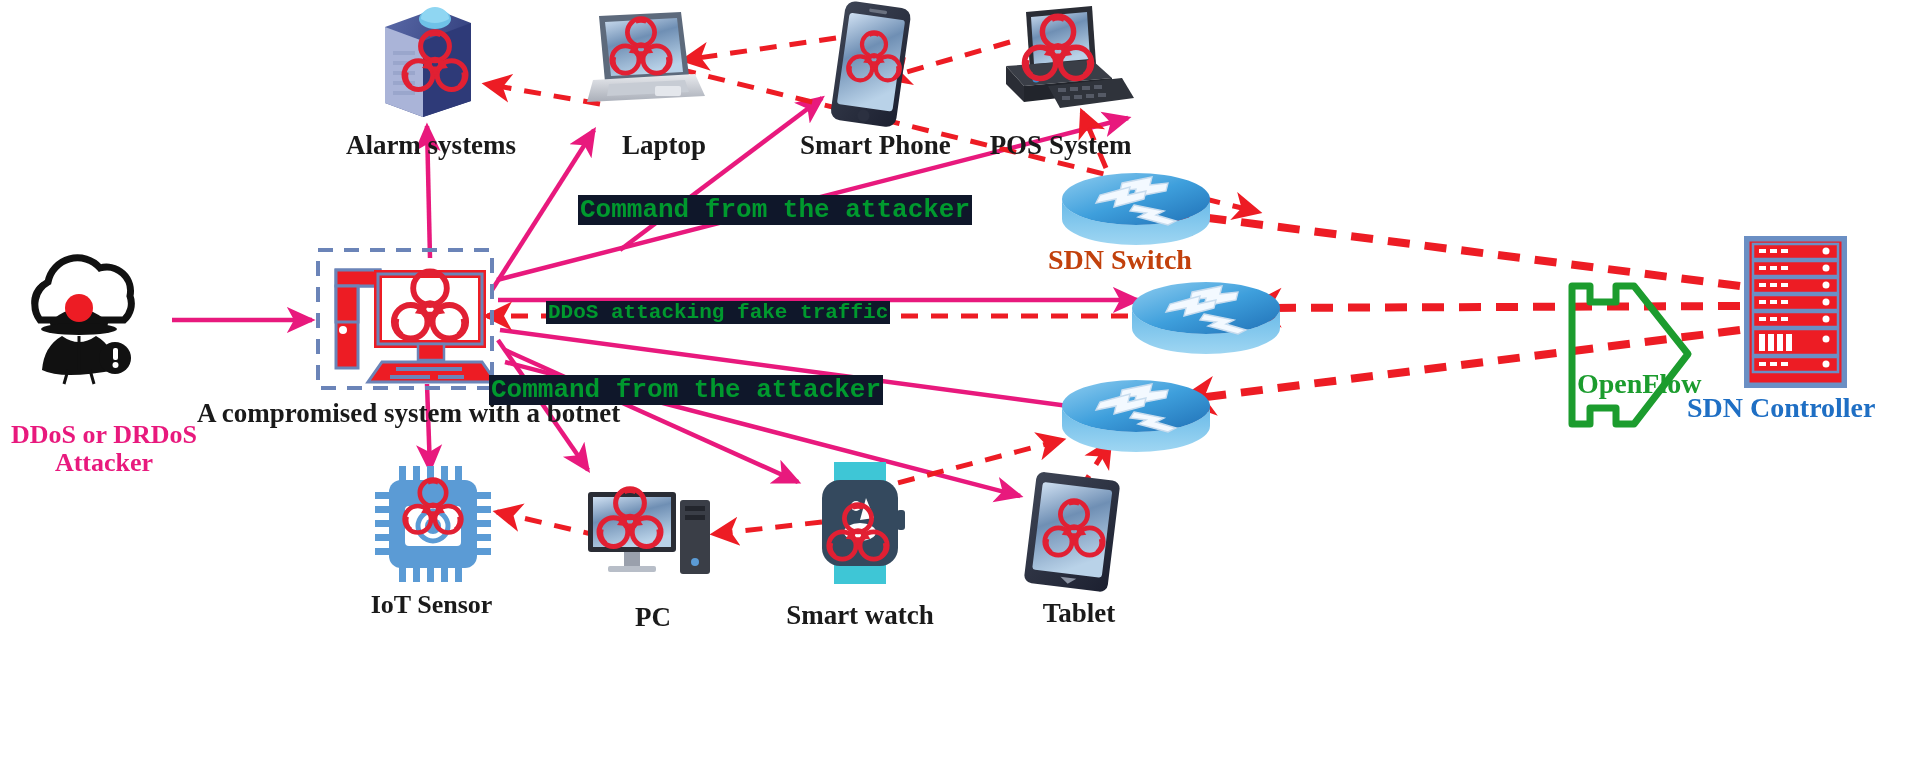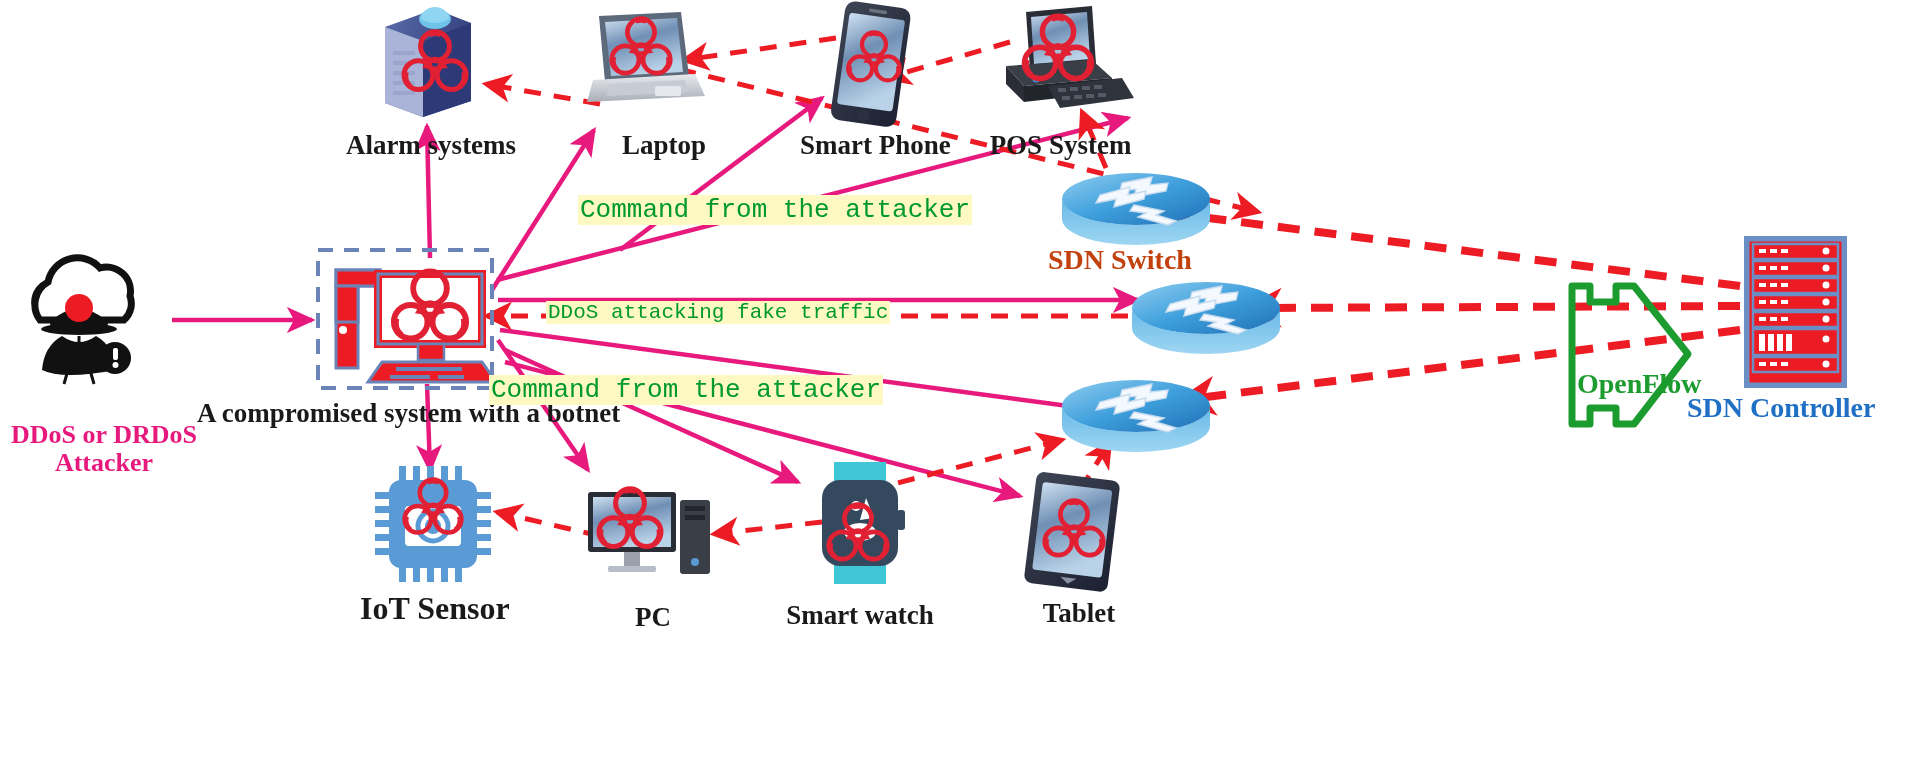--- a/index.html
+++ b/index.html
@@ -5,22 +5,22 @@
   html,body{margin:0;padding:0;background:#ffffff;}
   body{width:1905px;height:769px;position:relative;overflow:hidden;
        font-family:"Liberation Serif", serif;}
   #stage{position:absolute;inset:0;width:1905px;height:675px;}
   svg.layer{position:absolute;left:0;top:0;width:1905px;height:769px;}
   #edges{z-index:1;}
   #icons{z-index:2;}
   .node-label{position:absolute;z-index:4;white-space:nowrap;
       font-family:"Liberation Serif", serif;font-weight:bold;color:#1a1a1a;}
   .flow-label{position:absolute;z-index:5;white-space:nowrap;
-      font-family:"Liberation Mono", monospace;font-weight:normal;
-      color:#00992e;background:#fef9c3;padding:0 2px;}
+      font-family:"Liberation Mono", monospace;font-weight:bold;
+      color:#00992e;background:#0f172a;padding:0 2px;}
   .tinted{position:absolute;z-index:3;white-space:nowrap;font-weight:bold;
       font-family:"Liberation Serif", serif;}
 </style>
 </head>
 <body>
 
 <div id="stage">
 
   <svg class="layer" id="edges" viewBox="0 0 1905 769">
     <defs>
@@ -381,21 +381,21 @@
           <circle cx="82" cy="103" r="3.5"></circle>
         <circle cx="82" cy="128" r="3.5"></circle>
       </g>
     </g>
   </svg>
 
   <div class="node-label" style="left:341px;top:130px;width:180px;text-align:center;font-size:27px;">Alarm systems</div>
   <div class="node-label" style="left:611px;top:130px;width:95px;text-align:right;font-size:27px;">Laptop</div>
   <div class="node-label" style="left:800px;top:130px;width:150px;text-align:center;font-size:27px;">Smart Phone</div>
   <div class="node-label" style="left:988px;top:130px;width:145px;text-align:center;font-size:27px;">POS System</div>
-  <div class="node-label" style="left:360px;top:590px;width:143px;text-align:center;font-size:32px;">IoT Sensor</div>
+  <div class="node-label" style="left:360px;top:590px;width:143px;text-align:center;font-size:26px;">IoT Sensor</div>
   <div class="node-label" style="left:630px;top:602px;width:46px;text-align:center;font-size:27px;">PC</div>
   <div class="node-label" style="left:786px;top:600px;width:148px;text-align:center;font-size:27px;">Smart watch</div>
   <div class="node-label" style="left:1040px;top:598px;width:78px;text-align:center;font-size:27px;">Tablet</div>
   <div class="node-label" style="left:197px;top:398px;font-size:27px;">A compromised system with a botnet</div>
 
   <div class="tinted" style="left:0px;top:421px;width:208px;text-align:center;font-size:26px;color:#E8197D;line-height:1.08;">
     <div>DDoS or DRDoS</div>
     <div>Attacker</div>
   </div>
 

